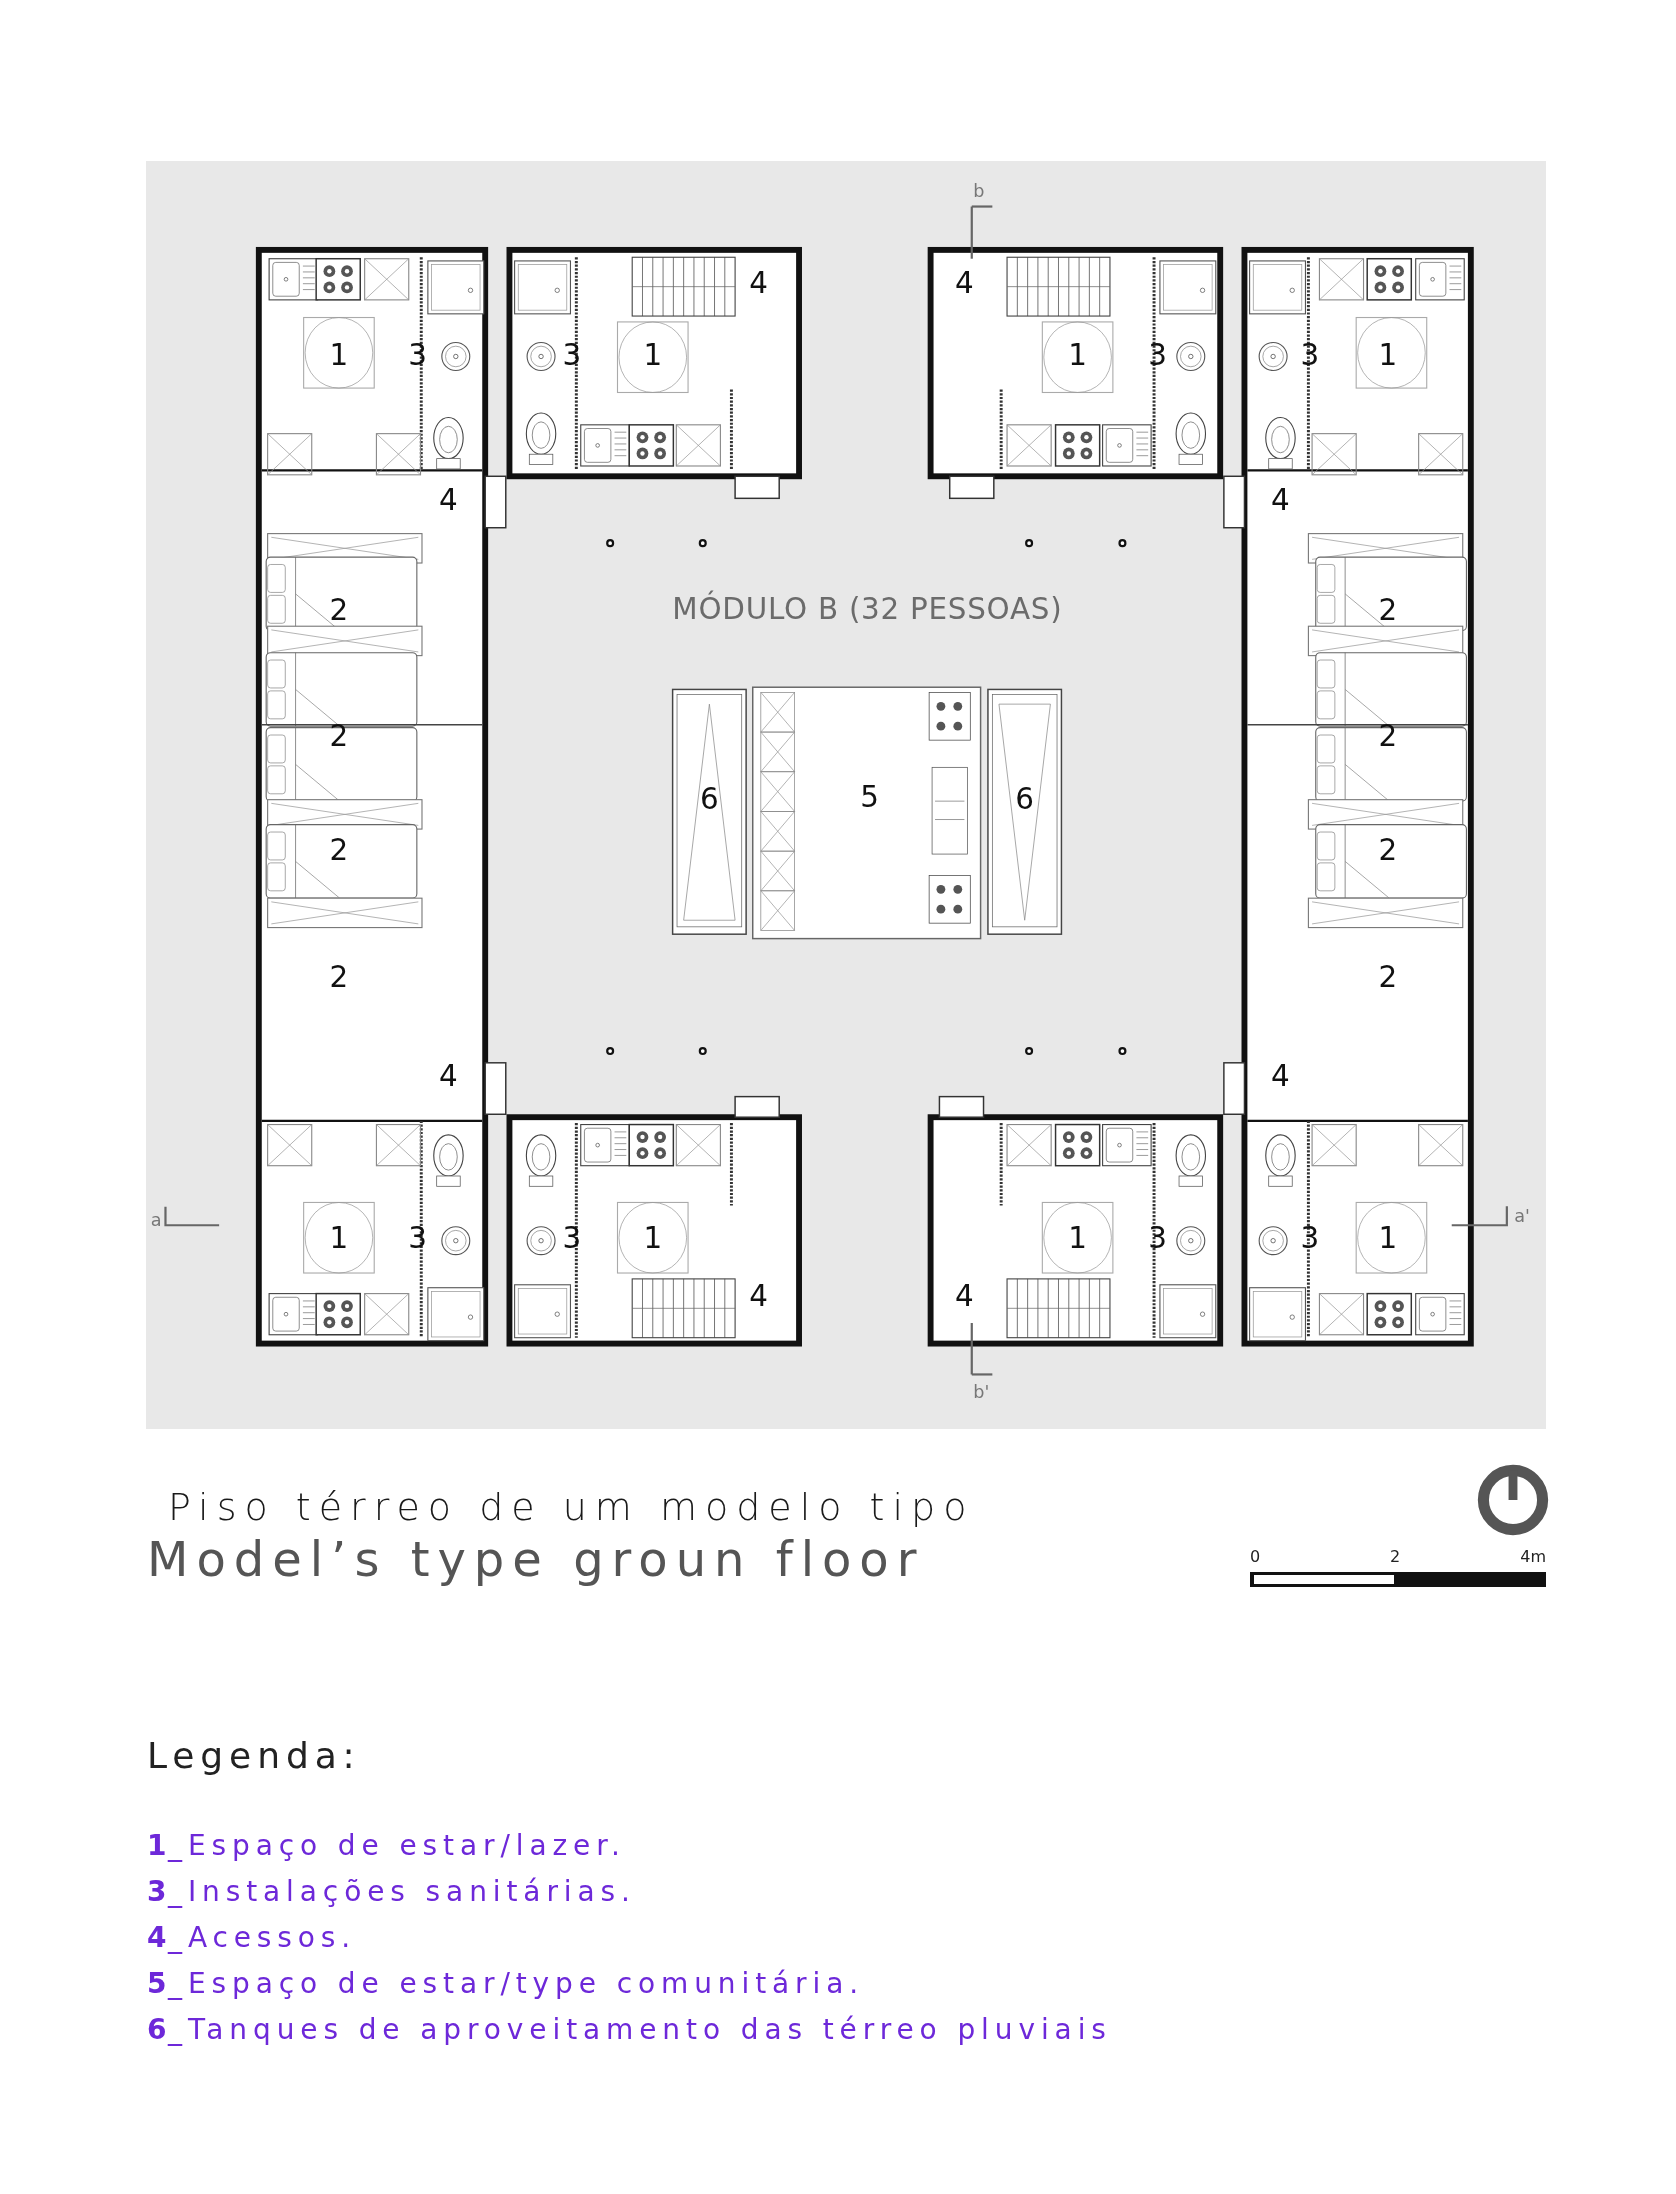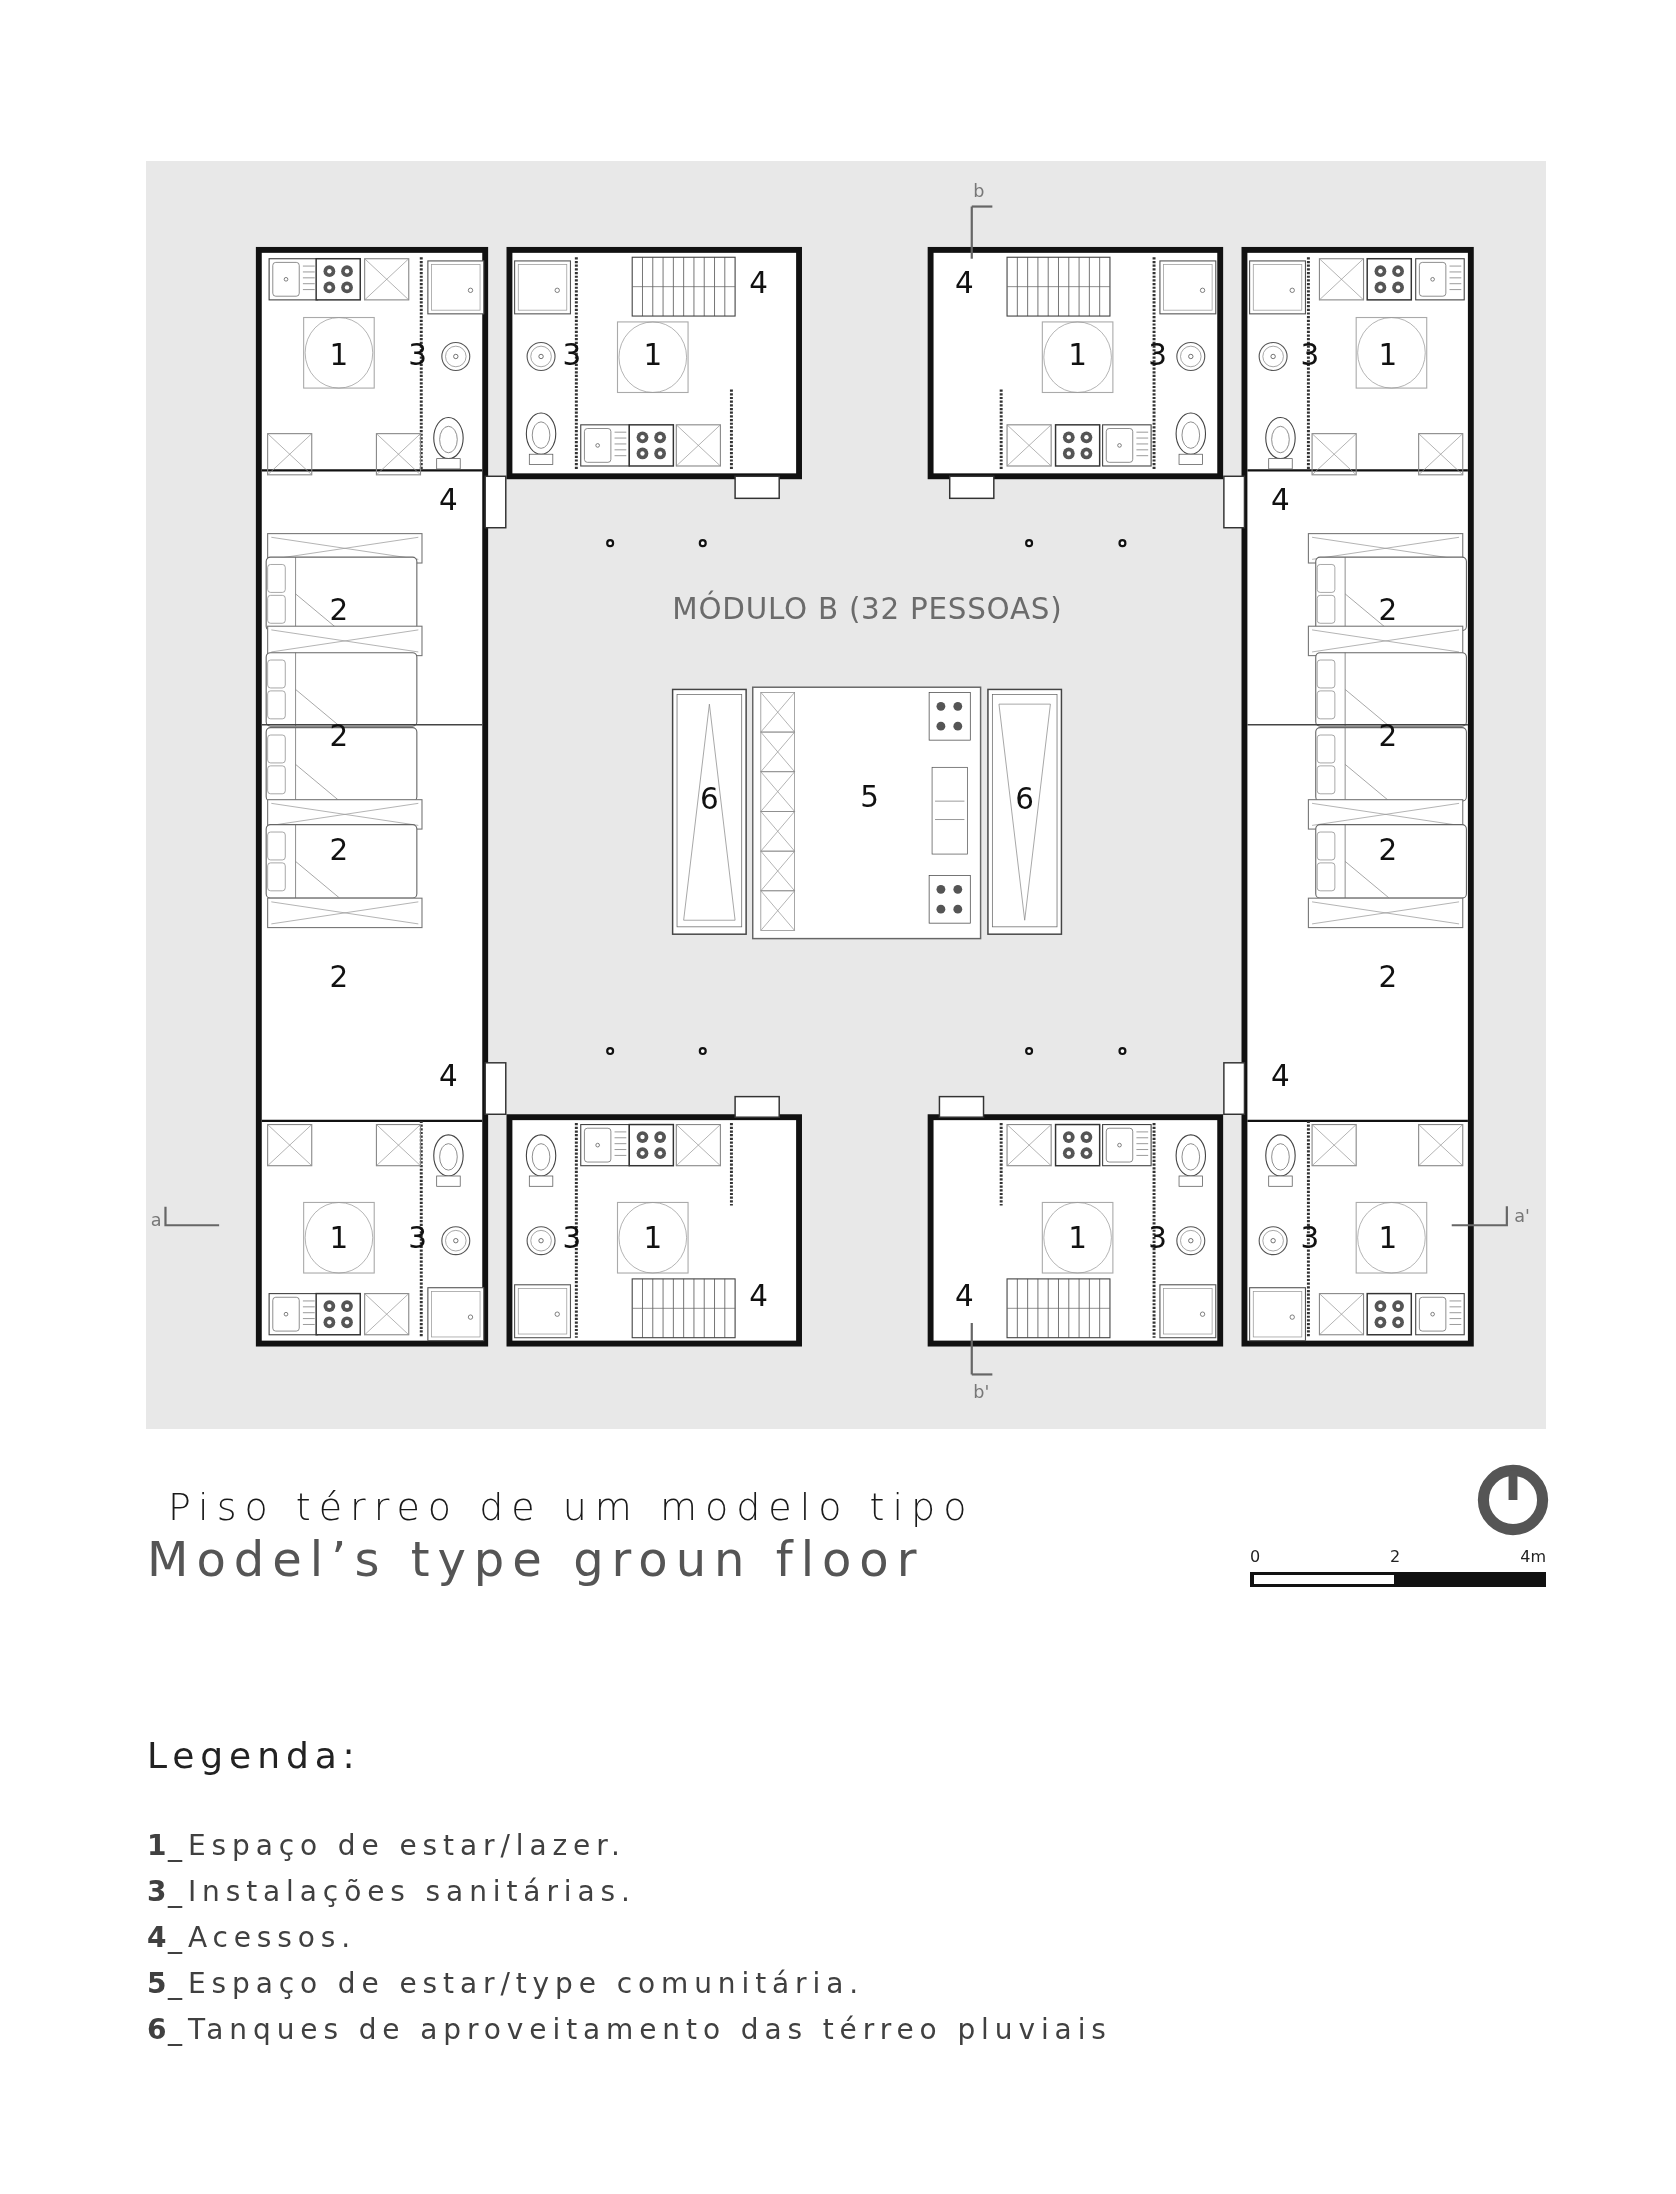--- a/index.html
+++ b/index.html
@@ -4,21 +4,21 @@
 <style>
   html,body{margin:0;padding:0;background:#ffffff;}
   body{width:1676px;height:2194px;position:relative;overflow:hidden;font-family:"DejaVu Sans",sans-serif;}
   .abs{position:absolute;}
   #plan-panel{position:absolute;left:146px;top:161px;width:1400px;height:1268px;background:#e8e8e8;}
   svg text{font-family:"DejaVu Sans",sans-serif;}
   .title-pt{position:absolute;left:159px;top:1485px;font-size:38px;letter-spacing:8px;color:#1a1a1a;font-weight:300;white-space:nowrap;margin-left:9px;}
   .title-en{position:absolute;left:147px;top:1531px;font-size:48px;letter-spacing:8px;color:#555555;white-space:nowrap;}
   .legend-h{position:absolute;left:147px;top:1735px;font-size:36px;letter-spacing:5.9px;color:#222;}
   .legend-list{position:absolute;left:147px;top:1823px;margin:0;padding:0;list-style:none;}
-  .legend-list li{font-size:28px;letter-spacing:5.9px;color:#404040;height:46px;line-height:46px;white-space:nowrap;}
+  .legend-list li{font-size:28px;letter-spacing:5.9px;color:#6d28d9;height:46px;line-height:46px;white-space:nowrap;}
   .legend-list li b{font-weight:bold;letter-spacing:1.5px;}
   .scale{position:absolute;left:1250px;top:1547px;width:296px;}
   .scale-labels{position:relative;height:25px;font-size:16px;color:#222;}
   .scale-labels span{position:absolute;top:0;}
   .scale-bar{position:relative;height:14.7px;background:#111;}
   .scale-bar .white{position:absolute;left:3.7px;top:2.9px;width:140px;height:8.8px;background:#fff;}
   .north{position:absolute;left:1476px;top:1463px;width:74px;height:74px;}
 </style>
 </head>
 <body>

